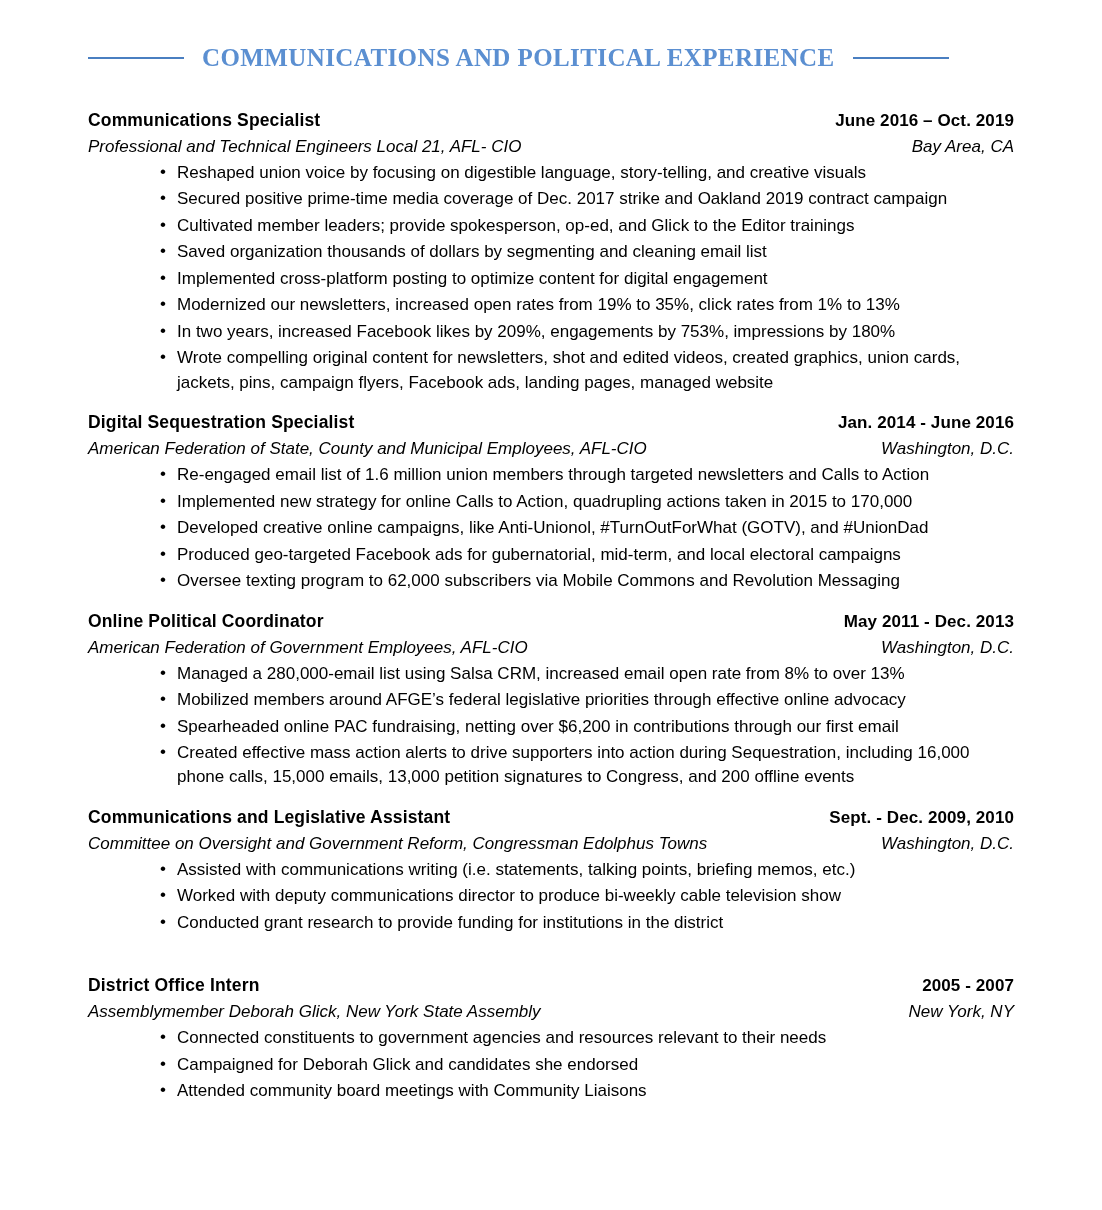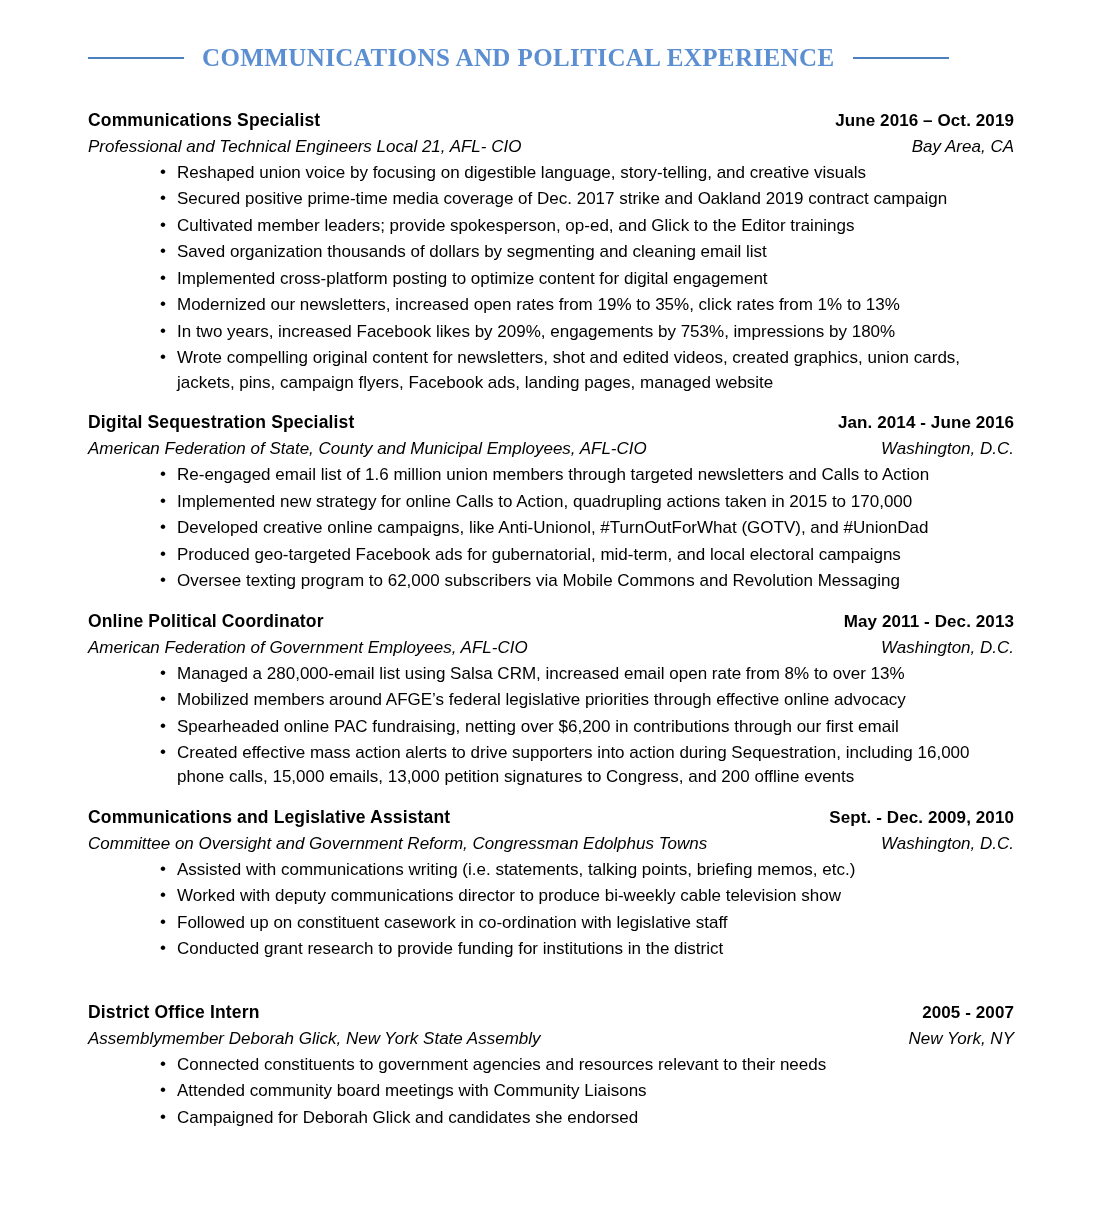--- a/index.html
+++ b/index.html
@@ -215,34 +215,33 @@
           <div class="job-title">Communications and Legislative Assistant</div>
           <div class="job-dates">Sept. - Dec. 2009, 2010</div>
         </div>
         <div class="job-row org-row">
           <div class="job-org">Committee on Oversight and Government Reform, Congressman Edolphus Towns</div>
           <div class="job-loc">Washington, D.C.</div>
         </div>
         <ul class="bullets">
           <li>Assisted with communications writing (i.e. statements, talking points, briefing memos, etc.)</li>
           <li>Worked with deputy communications director to produce bi-weekly cable television show</li>
-          <li>Followed up on constituent casework in co-ordination with legislative staff</li>
           <li>Conducted grant research to provide funding for institutions in the district</li>
         </ul>
       </div>
       <div class="job extra-gap">
         <div class="job-row">
           <div class="job-title">District Office Intern</div>
           <div class="job-dates">2005 - 2007</div>
         </div>
         <div class="job-row org-row">
           <div class="job-org">Assemblymember Deborah Glick, New York State Assembly</div>
           <div class="job-loc">New York, NY</div>
         </div>
         <ul class="bullets">
           <li>Connected constituents to government agencies and resources relevant to their needs</li>
+          <li>Campaigned for Deborah Glick and candidates she endorsed</li>
           <li>Attended community board meetings with Community Liaisons</li>
-          <li>Campaigned for Deborah Glick and candidates she endorsed</li>
         </ul>
       </div>
     </div>
 
 </div>
 
 </body></html>

